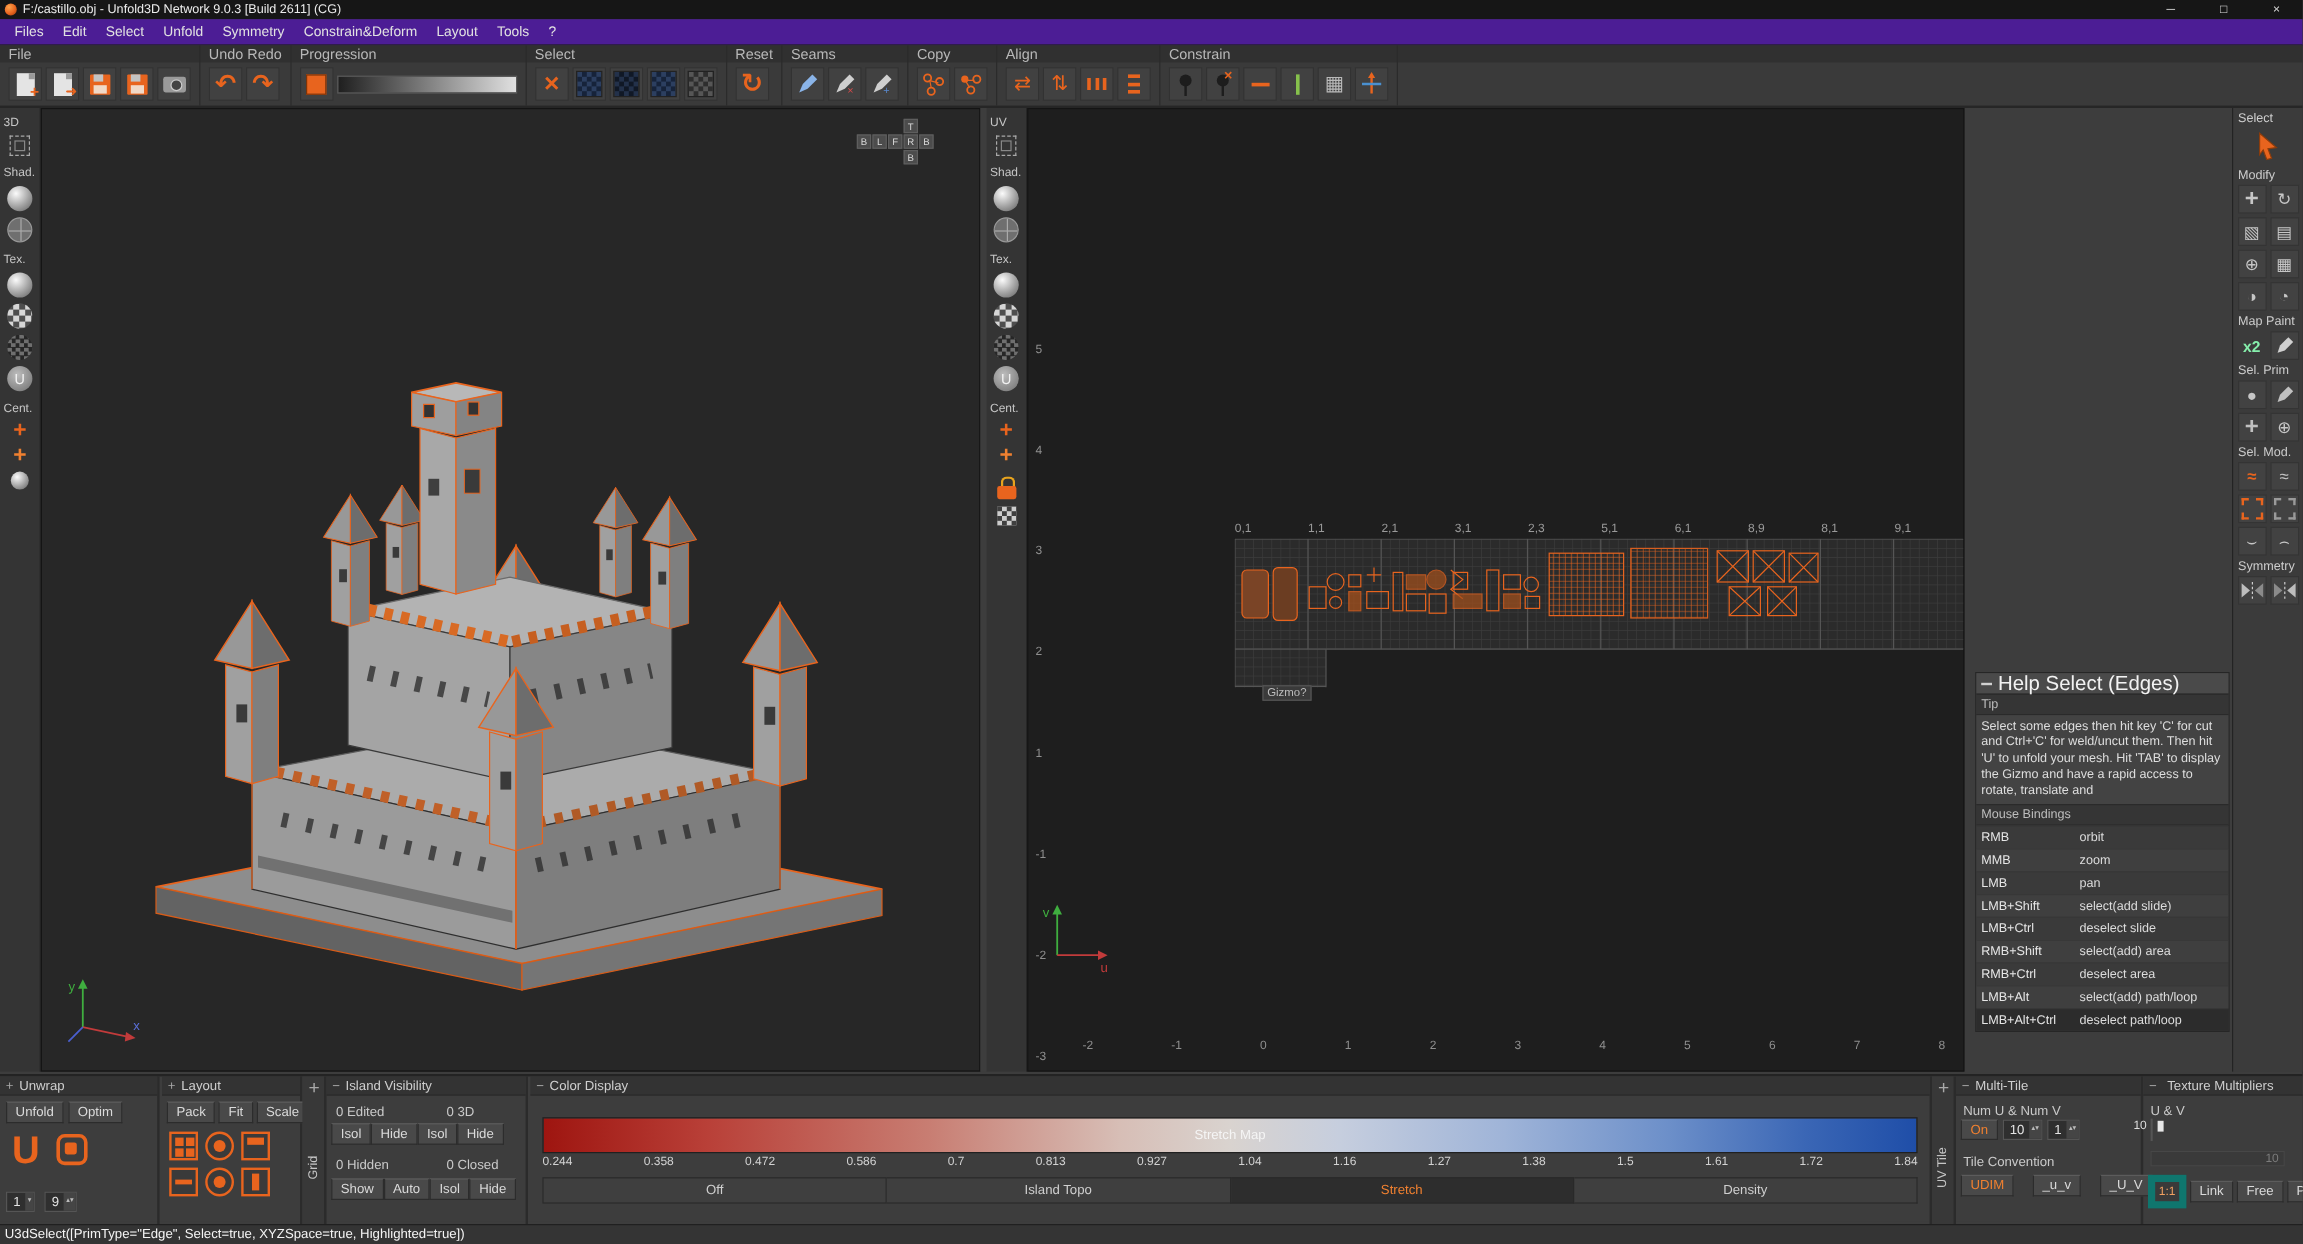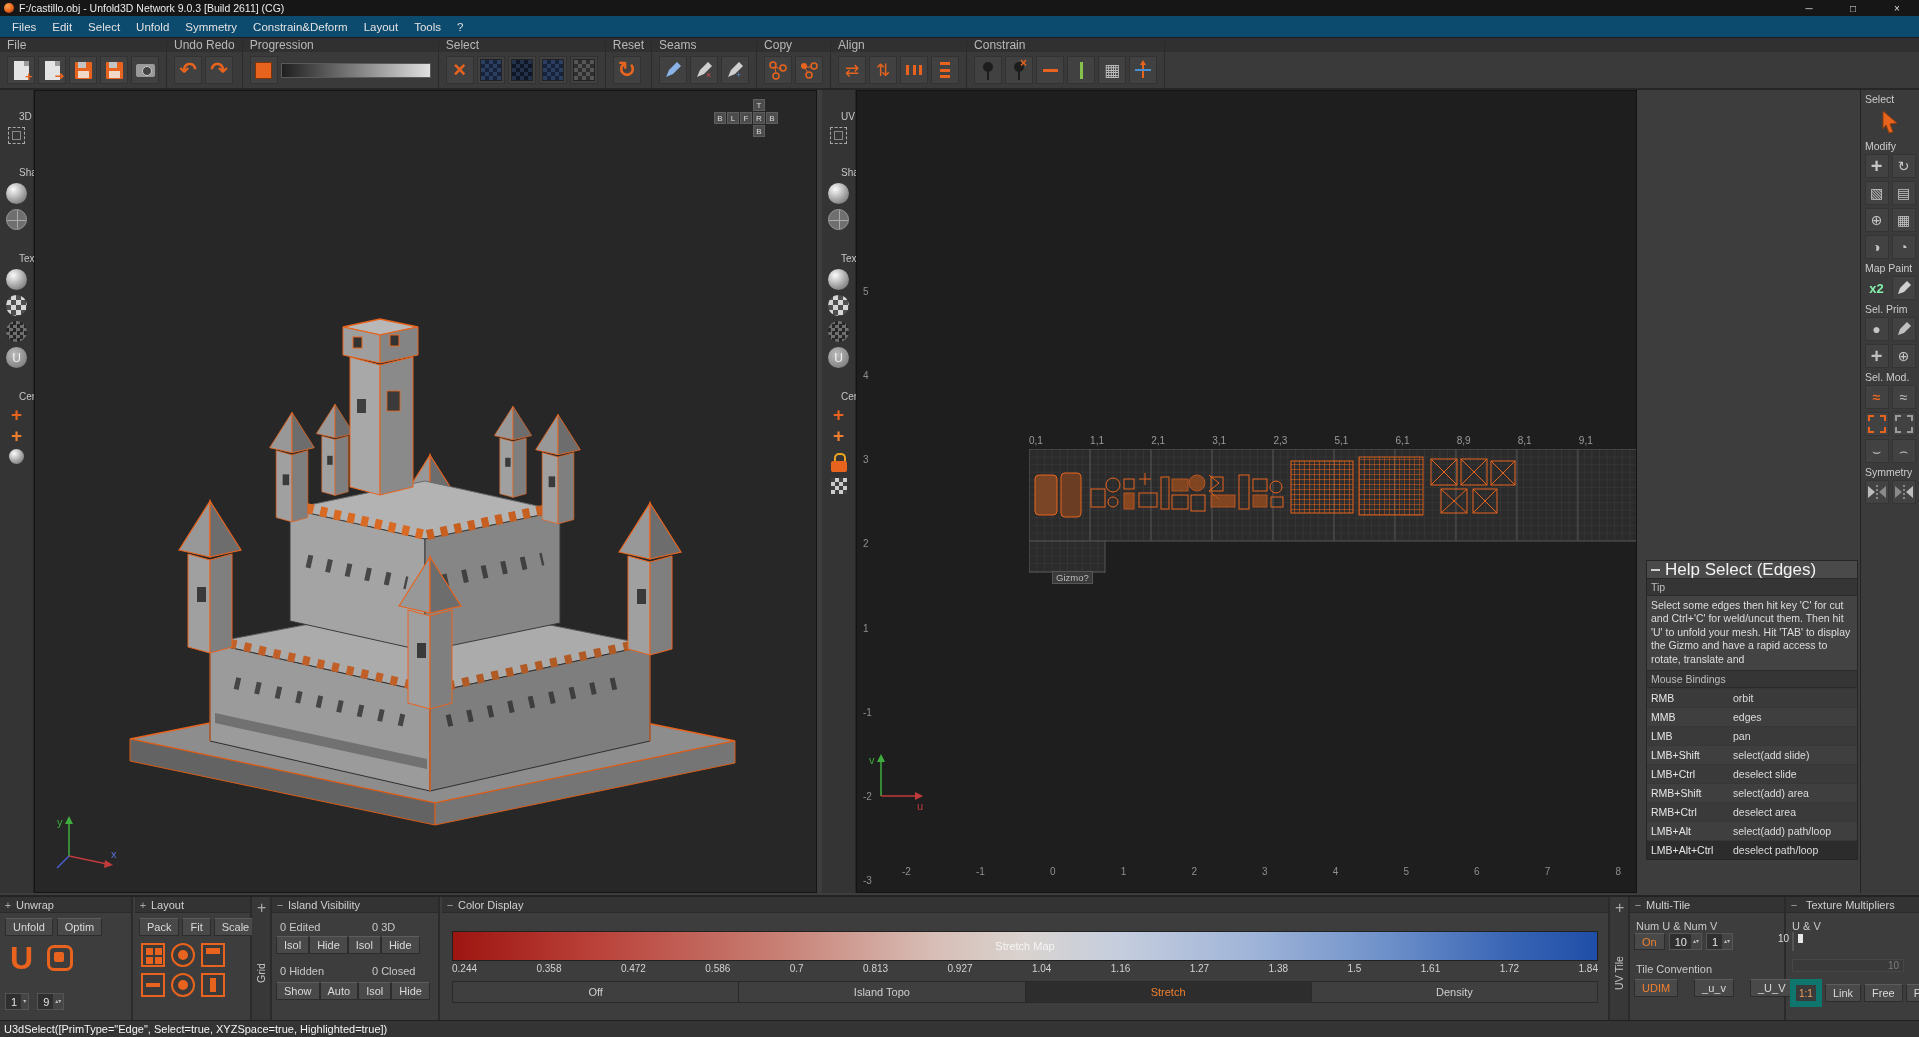--- a/index.html
+++ b/index.html
@@ -12,21 +12,21 @@
   .titlebar{position:absolute;left:0;top:0;width:100%;height:16px;background:#161616;
             display:flex;align-items:center;gap:5px;padding-left:4px;box-sizing:border-box}
   .applogo{width:10px;height:10px;border-radius:50%;
            background:radial-gradient(circle at 35% 30%,#ffa44d,#e8641e 55%,#8f3506)}
   .title{font-size:10.5px;color:#ececec}
   .wbtns{margin-left:auto;display:flex;height:100%}
   .wbtn{width:44px;height:100%;display:flex;align-items:center;justify-content:center;
         font-size:10px;color:#ddd}
 
   
-  .menubar{position:absolute;top:16px;left:0;width:100%;height:22px;background:#0c4a6e;
+  .menubar{position:absolute;top:16px;left:0;width:100%;height:22px;background:#4c1d95;
            border-bottom:1px solid #1d1d1d;display:flex;align-items:center;padding-left:4px;
            box-sizing:border-box}
   .menu-item{font-size:11.5px;color:#e2e2e2;padding:0 8px;height:100%;display:flex;align-items:center}
 
   
   .toolbar{position:absolute;top:38px;left:0;width:100%;height:52px;background:#3a3a3a;
            border-bottom:2px solid #262626;display:flex;box-sizing:border-box}
   .tlstrip{position:absolute;left:0;top:0;width:100%;height:14px;background:#303030}
   .tbsec{position:relative;display:flex;flex-direction:column;border-right:1px solid #2b2b2b;padding:0 7px}
   .tblabel{height:14px;line-height:14px;font-size:12px;color:#b8b8b8;white-space:nowrap}
@@ -60,21 +60,21 @@
   .pinico{width:10px;height:10px;border-radius:50%;background:#1d1d1d;position:relative;margin-top:-6px}
   .pinico::after{content:"";position:absolute;left:4px;top:9px;width:2px;height:9px;background:#1d1d1d}
   .pinx::before{content:"×";position:absolute;left:6px;top:-6px;color:#e8641e;font-weight:bold;font-size:12px}
   .dashico{width:15px;height:3px;background:#e8641e}
   .vbarico{width:3px;height:17px;background:#86c14c}
 
   
   .strip{position:absolute;top:90px;width:34px;height:803px;background:#343434;
          display:flex;flex-direction:column;align-items:center;gap:5px;padding-top:3px;box-sizing:border-box;
          border-right:1px solid #262626}
-  .slabel{font-size:10px;color:#c6c6c6;align-self:flex-start;padding-left:19px;margin-top:18px}
+  .slabel{font-size:10px;color:#c6c6c6;align-self:flex-start;padding-left:3px;margin-top:4px}
   .sq-dash{width:15px;height:15px;border:1px dashed #a8a8a8;position:relative}
   .sq-dash::after{content:"";position:absolute;left:3px;top:3px;width:7px;height:7px;border:1px solid #888}
   .sphere{width:21px;height:21px;border-radius:50%;
           background:radial-gradient(circle at 35% 30%,#fbfbfb,#a2a2a2 55%,#5d5d5d)}
   .sphere.wire{background:#6f6f6f;border:1px solid #999;box-sizing:border-box;position:relative;overflow:hidden}
   .sphere.wire::before{content:"";position:absolute;left:50%;top:0;width:1px;height:100%;background:#aaa}
   .sphere.wire::after{content:"";position:absolute;top:50%;left:0;height:1px;width:100%;background:#aaa}
   .sphere.checker{background:repeating-conic-gradient(#d6d6d6 0% 25%,#4e4e4e 0% 50%);background-size:10px 10px}
   .sphere.darkch{background:repeating-conic-gradient(#6f6f6f 0% 25%,#262626 0% 50%);background-size:7px 7px}
   .sphere.usph{background:radial-gradient(circle at 40% 35%,#bdbdbd,#6f6f6f);display:flex;align-items:center;justify-content:center}
@@ -732,21 +732,21 @@
     <div class="help-sub">Tip</div>
     <div class="help-tip">Select some edges then hit key 'C' for cut and Ctrl+'C' for weld/uncut them. Then hit 'U' to unfold your mesh. Hit 'TAB' to display the Gizmo and have a rapid access to rotate, translate and</div>
     <div class="help-sub">Mouse Bindings</div>
     <div>
         <div class="hb-row">
           <span class="hb-row-k">RMB</span>
           <span class="hb-row-v">orbit</span>
         </div>
         <div class="hb-row">
           <span class="hb-row-k">MMB</span>
-          <span class="hb-row-v">edges</span>
+          <span class="hb-row-v">zoom</span>
         </div>
         <div class="hb-row">
           <span class="hb-row-k">LMB</span>
           <span class="hb-row-v">pan</span>
         </div>
         <div class="hb-row">
           <span class="hb-row-k">LMB+Shift</span>
           <span class="hb-row-v">select(add slide)</span>
         </div>
         <div class="hb-row">

